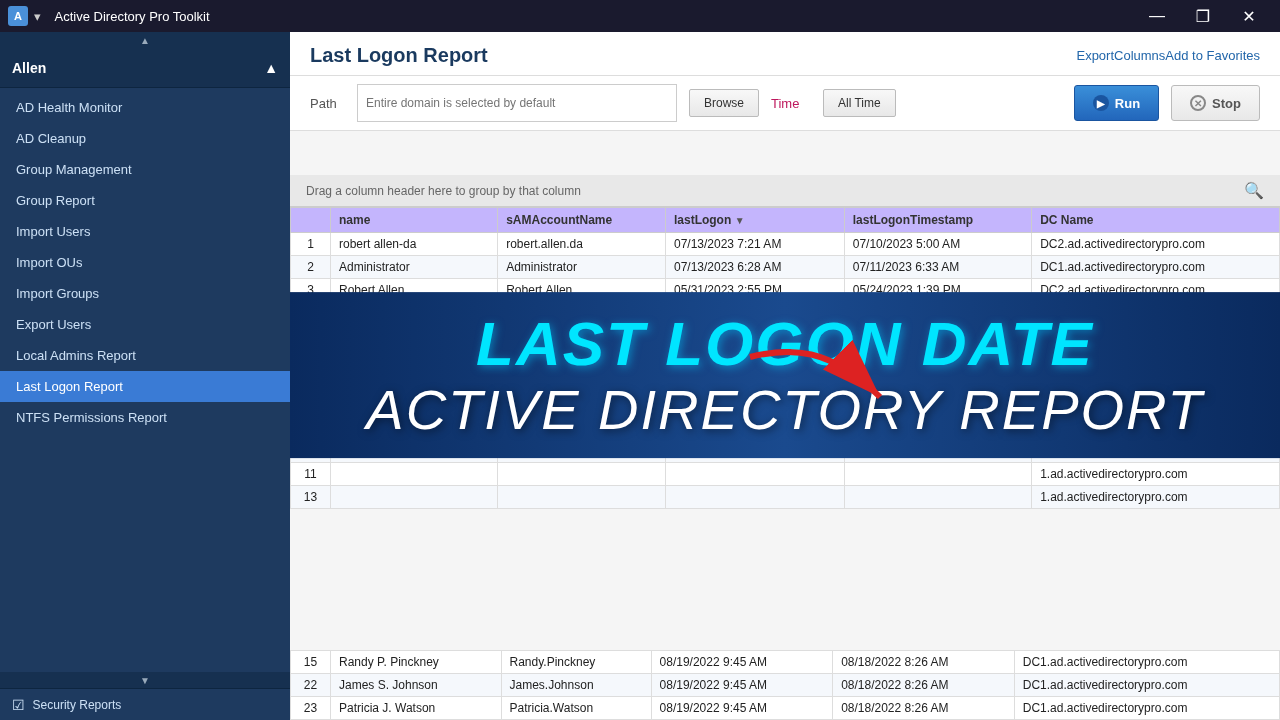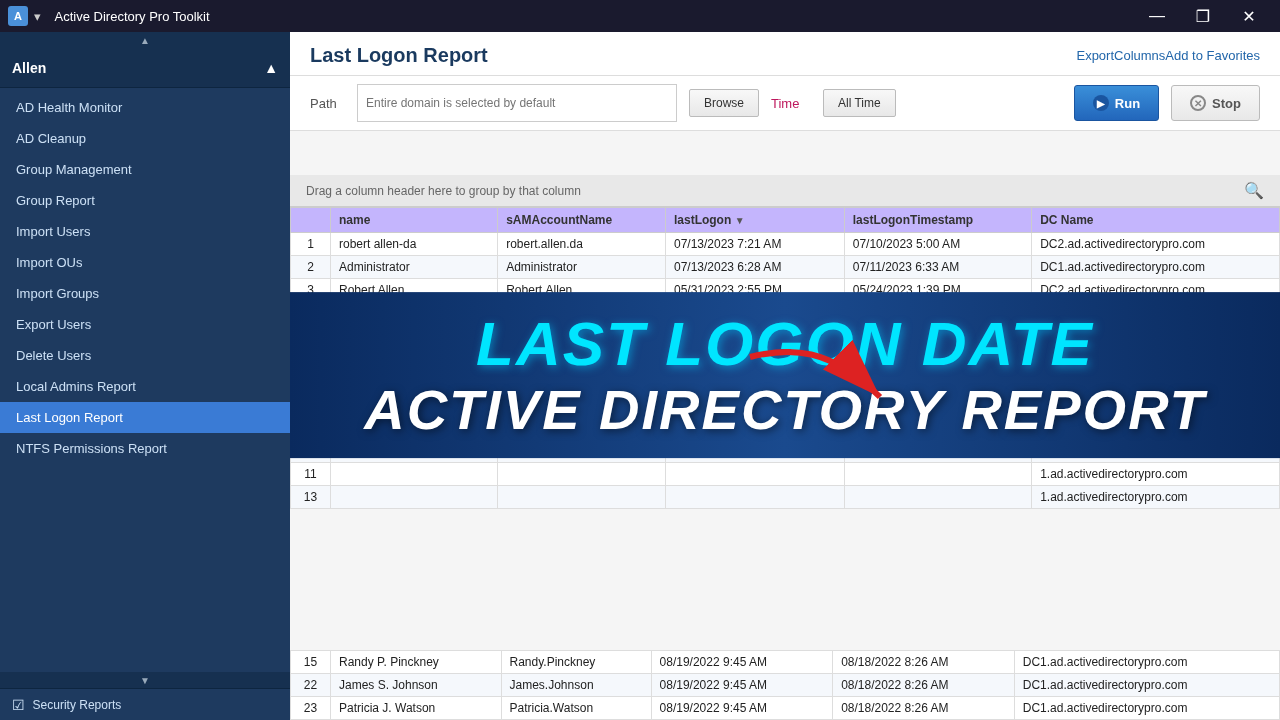--- a/index.html
+++ b/index.html
@@ -192,21 +192,21 @@
       font-size: 62px;
       font-weight: 900;
       color: #00e5ff;
       text-shadow: 2px 2px 8px rgba(0,200,255,0.5);
       letter-spacing: 2px;
       font-style: italic;
       line-height: 1.1;
     }
     .banner-text2 {
       font-size: 56px;
-      font-weight: 700;
+      font-weight: 400;
       color: white;
       text-shadow: 2px 2px 8px rgba(0,0,0,0.5);
       letter-spacing: 2px;
       font-style: italic;
       line-height: 1.1;
     }
 
     
     .arrow-container {
       position: absolute;
@@ -276,23 +276,20 @@
         <span>Import Users</span>
       </div>
       <div class="sidebar-item">
         <span>Import OUs</span>
       </div>
       <div class="sidebar-item">
         <span>Import Groups</span>
       </div>
       <div class="sidebar-item">
         <span>Export Users</span>
-      </div>
-      <div class="sidebar-item">
-        <span>Delete Users</span>
       </div>
       <div class="sidebar-item">
         <span>Local Admins Report</span>
       </div>
       <div class="sidebar-item active">
         <span>Last Logon Report</span>
       </div>
       <div class="sidebar-item">
         <span>NTFS Permissions Report</span>
       </div>

